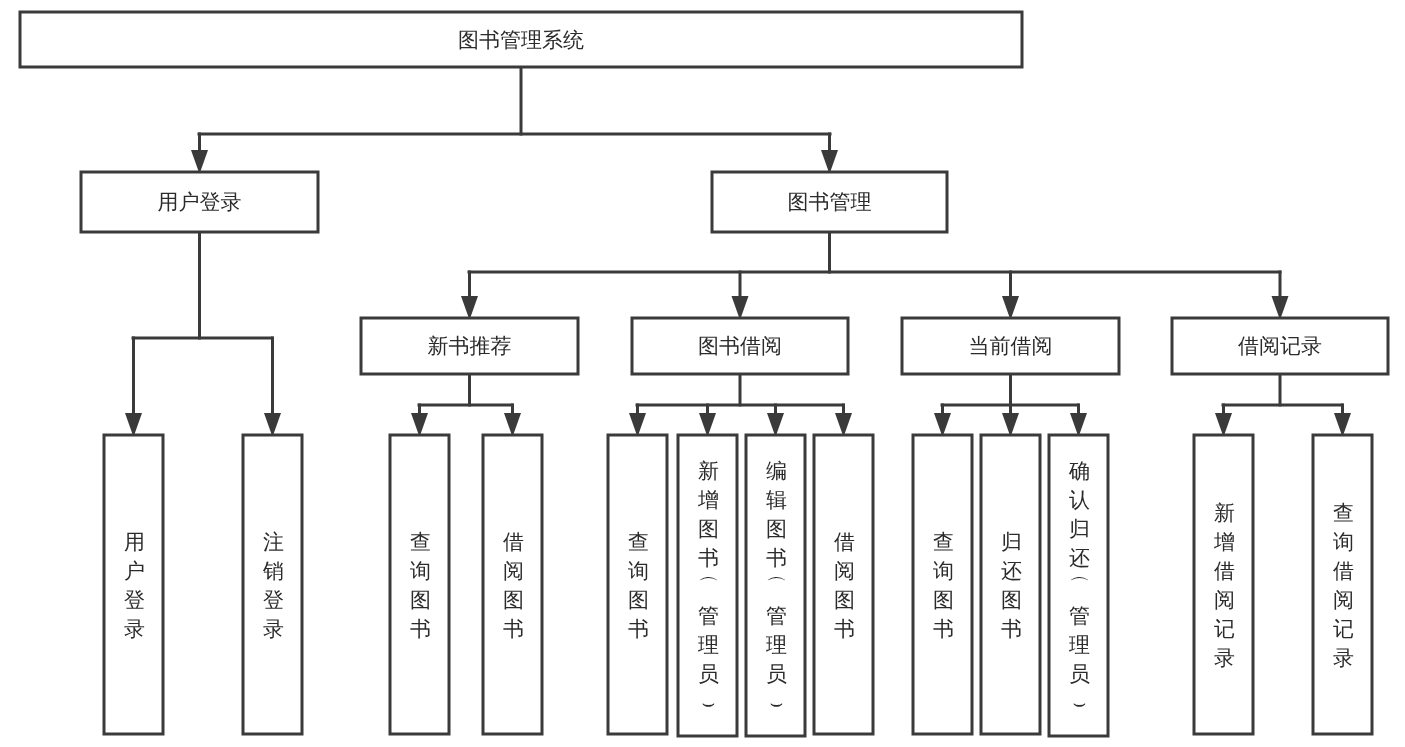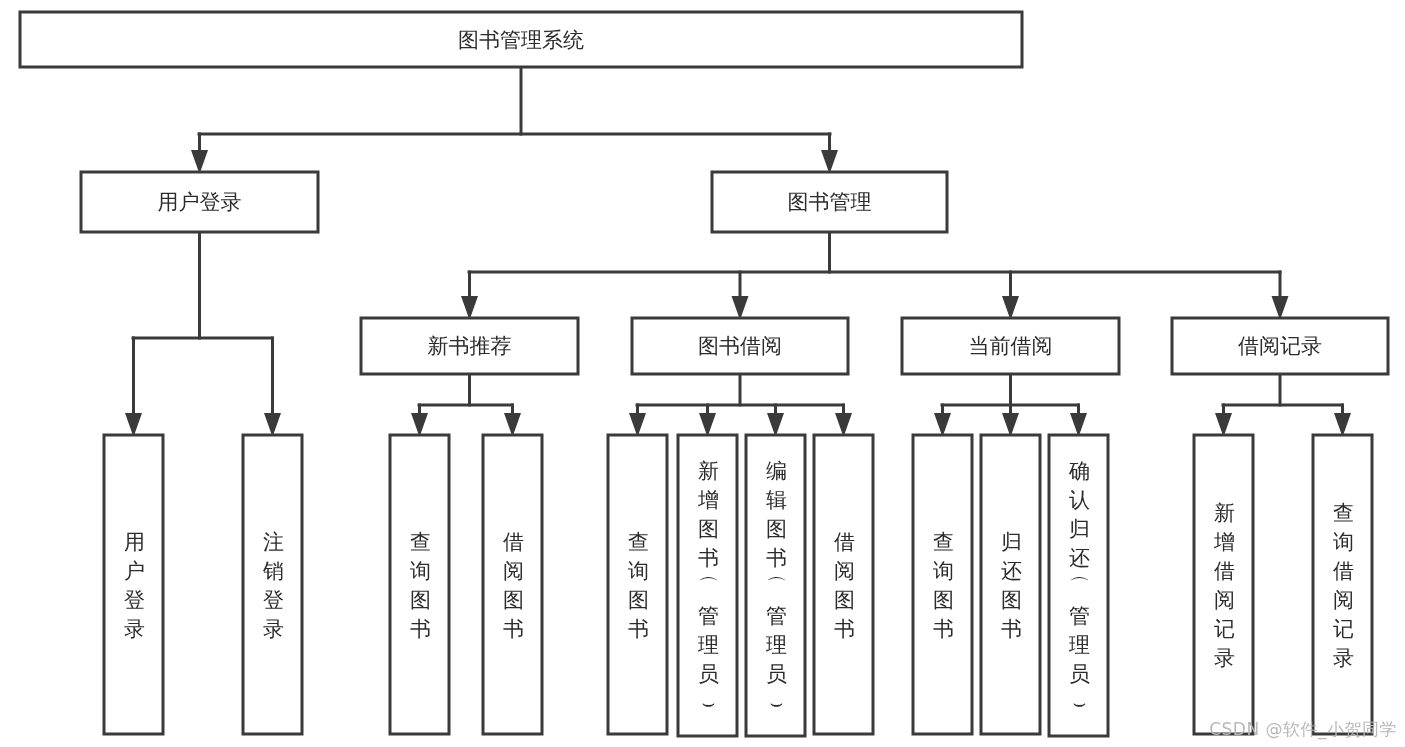--- a/index.html
+++ b/index.html
@@ -203,14 +203,13 @@
         <g>
           <rect x="1194" y="435" width="59" height="299" class="node-box"></rect>
           <text x="1224.5" y="520.12" class="node-label-vertical"><tspan x="1224.5" dy="0">新</tspan><tspan x="1224.5" dy="29">增</tspan><tspan x="1224.5" dy="29">借</tspan><tspan x="1224.5" dy="29">阅</tspan><tspan x="1224.5" dy="29">记</tspan><tspan x="1224.5" dy="29">录</tspan></text>
         </g>
         <g>
           <rect x="1313" y="435" width="59" height="299" class="node-box"></rect>
           <text x="1343.5" y="520.12" class="node-label-vertical"><tspan x="1343.5" dy="0">查</tspan><tspan x="1343.5" dy="29">询</tspan><tspan x="1343.5" dy="29">借</tspan><tspan x="1343.5" dy="29">阅</tspan><tspan x="1343.5" dy="29">记</tspan><tspan x="1343.5" dy="29">录</tspan></text>
         </g>
       </g>
   </svg>
-  <div class="watermark">CSDN @软件_小贺同学</div>
 </div>
 
 </body></html>

